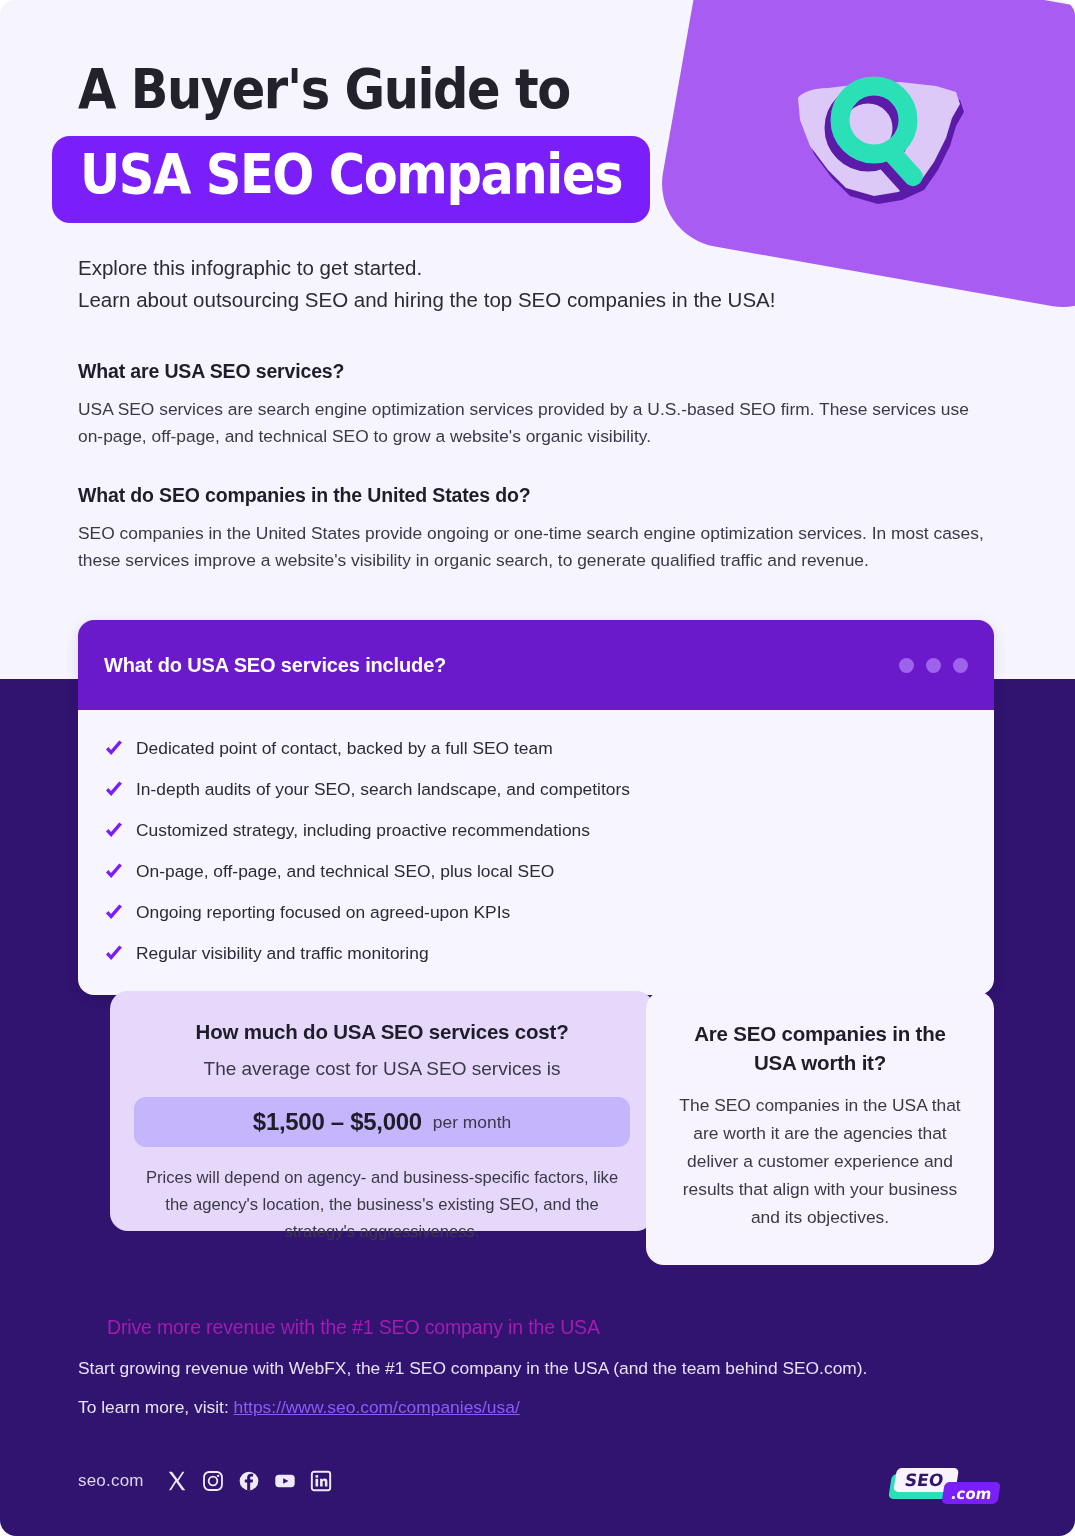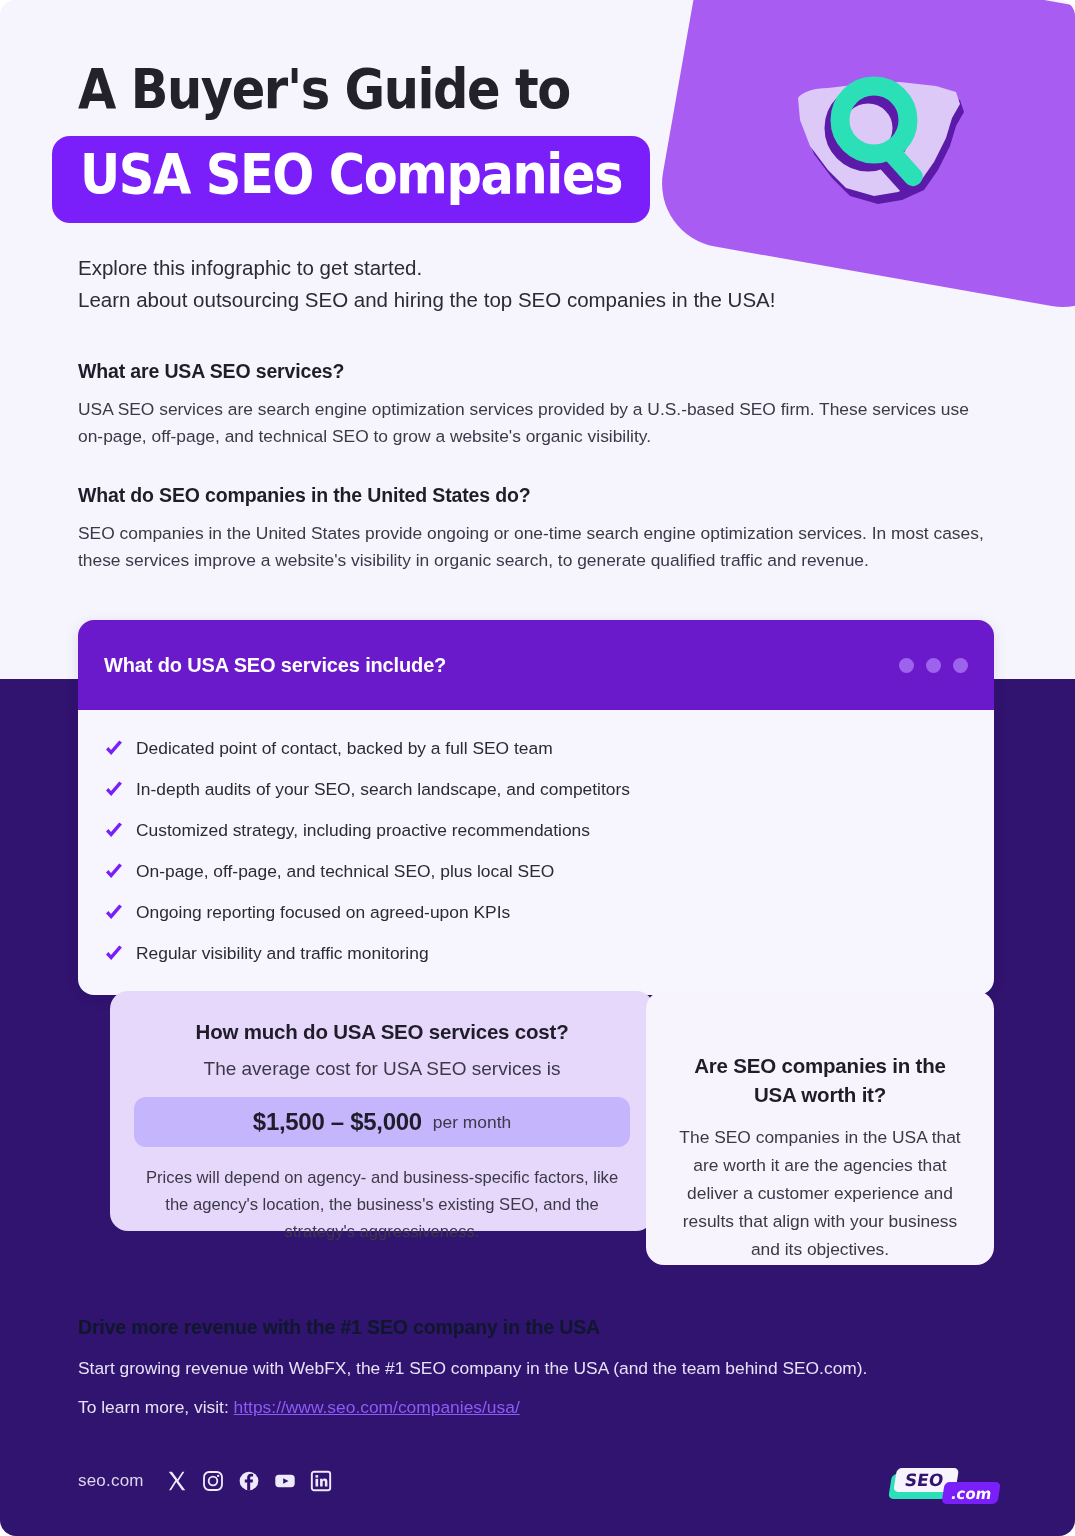--- a/index.html
+++ b/index.html
@@ -228,36 +228,36 @@
     box-sizing: border-box;
     padding: 28px 26px 0 26px;
     text-align: center;
   }
   .worth-h {
     font-size: 20.5px;
     font-weight: 700;
     color: #1F1D29;
     line-height: 29px;
     letter-spacing: -0.2px;
-    margin-top: 32px;
   }
   .worth-p {
     margin-top: 14px;
     font-size: 17.4px;
     line-height: 28px;
     color: #3B3948;
   }
 
   
   .cta { position: absolute; left: 78px; top: 1316px; width: 920px; }
   .cta-h {
     font-size: 19.5px;
-    font-weight: 700;
-    color: #0f172a;
+    font-weight: 400;
+    color: #a21caf;
     letter-spacing: -0.15px;
+    margin-left: 29px;
   }
   .cta-p {
     margin-top: 19px;
     font-size: 17.4px;
     color: #E7E2F5;
   }
   .cta-p2 { margin-top: 18px; }
   .cta-link {
     color: #8b5cf6;
   }

